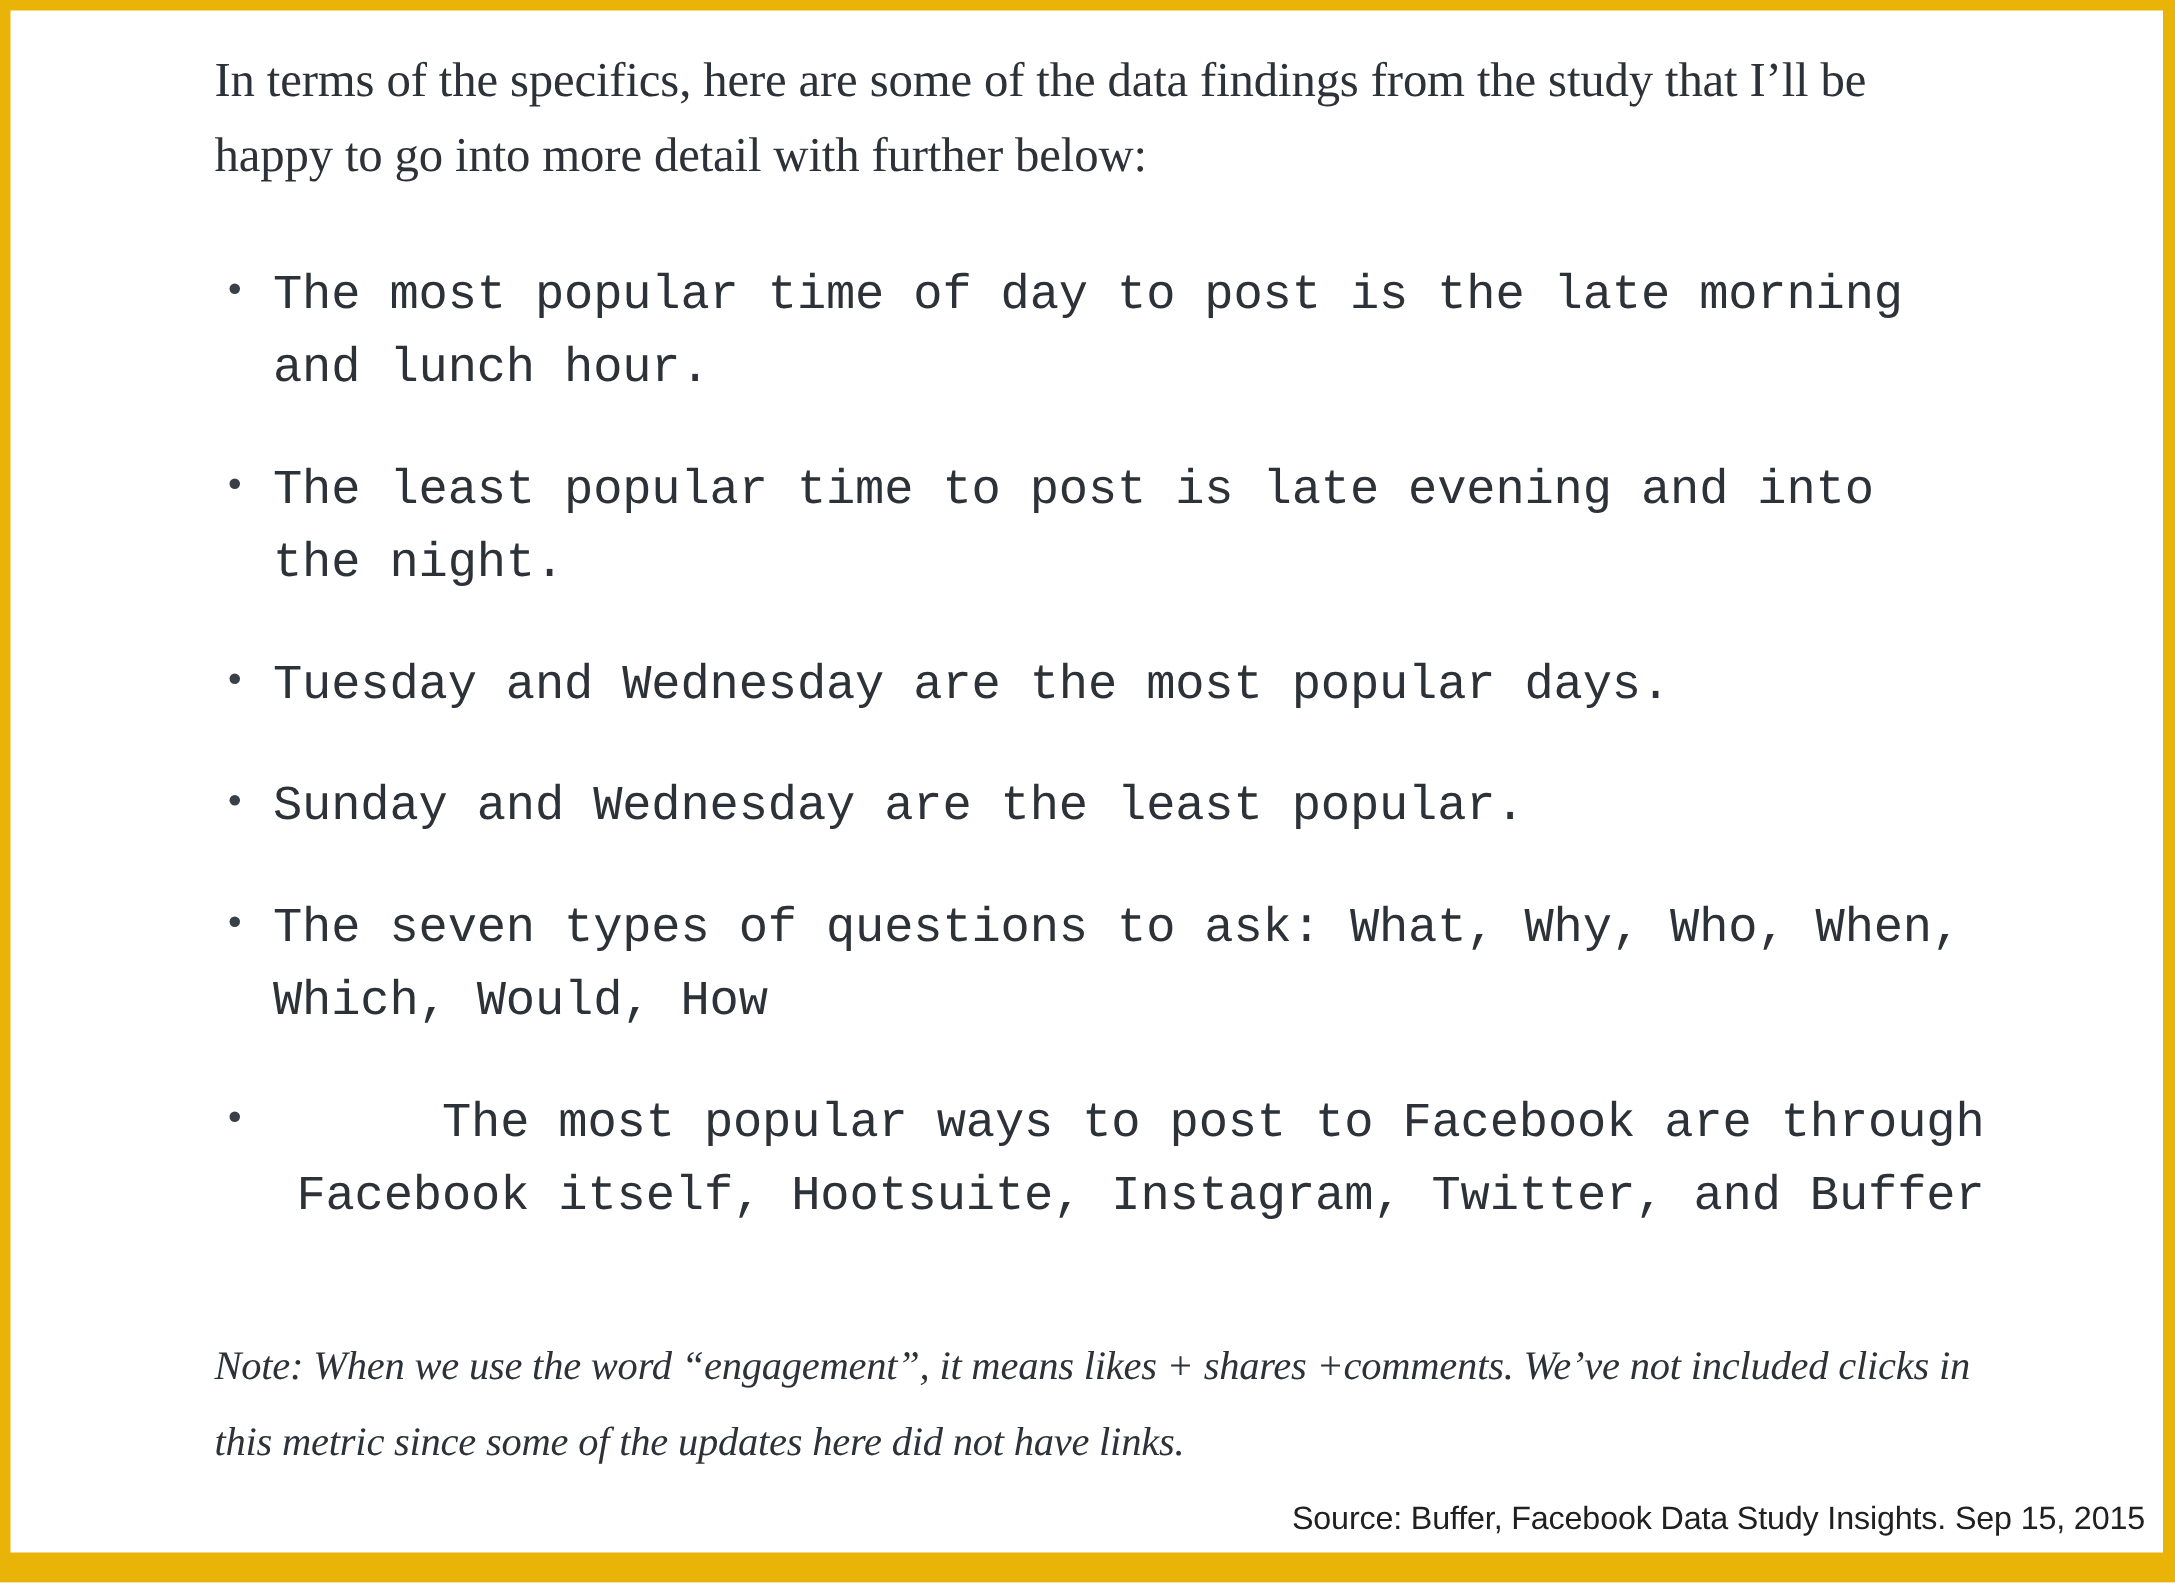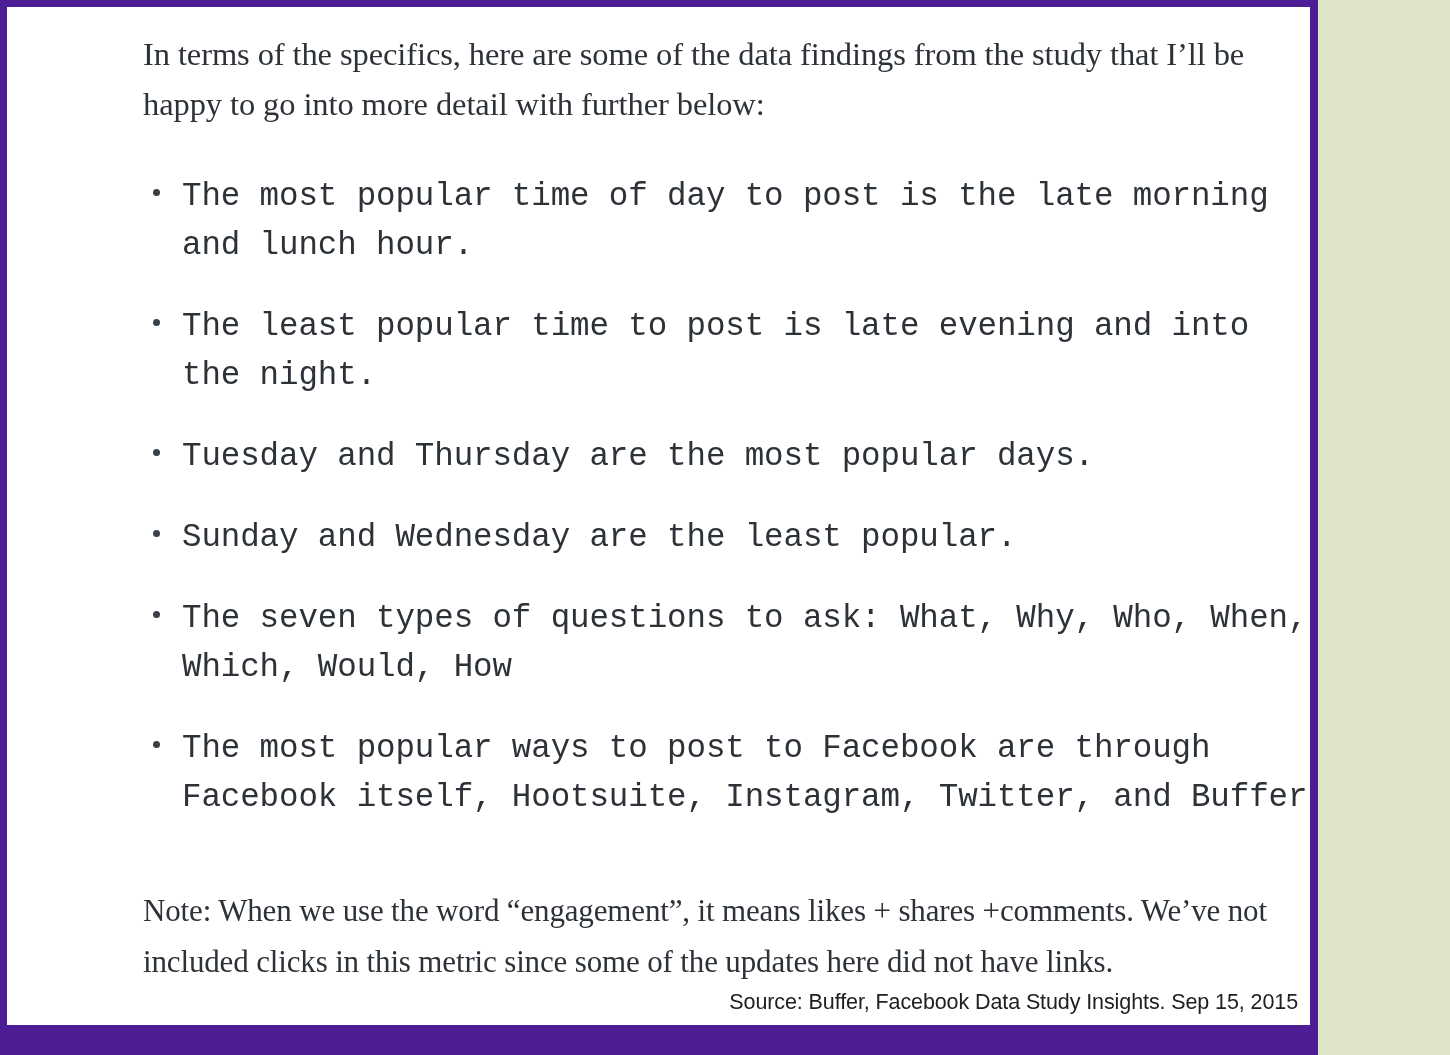--- a/index.html
+++ b/index.html
@@ -11,24 +11,24 @@
   }
 
   body {
     background: #dfe5c9;
     font-family: "Liberation Serif", "DejaVu Serif", serif;
   }
 
   
   #page {
     position: relative;
-    width: 1318px;
+    width: 1450px;
     height: 1055px;
-    background: #4c1d95;
-    padding: 7px 8px 30px 7px;
+    background: #eab308;
+    padding: 7px 8px 20px 7px;
   }
 
   #card {
     position: relative;
     width: 100%;
     height: 100%;
     background: #ffffff;
     overflow: hidden;
   }
 
@@ -55,21 +55,21 @@
     margin-top: 43px;
     list-style: none;
   }
 
   .bullet-row {
     position: relative;
     padding-left: 39px;
     margin-bottom: 32px;
     width: 1180px;
   }
-  .bullet-row:last-child { margin-bottom: 0; }
+  .bullet-row:last-child { margin-bottom: 0; text-align: right; }
 
   .bullet-dot {
     position: absolute;
     left: 10px;
     top: 17px;
     width: 7px;
     height: 7px;
     border-radius: 50%;
     background: #3a4048;
   }
@@ -80,21 +80,22 @@
     line-height: 49px;
     color: #2c3238;
     display: block;
     letter-spacing: -0.1px;
   }
 
   
   .note {
     margin-top: 63px;
     font-family: "Liberation Serif", "DejaVu Serif", serif;
-    font-size: 31px;
+    font-style: italic;
+    font-size: 27px;
     line-height: 51px;
     color: #2c3238;
     width: 1180px;
     letter-spacing: -0.15px;
   }
 
   
   .source {
     position: absolute;
     right: 12px;
@@ -120,21 +121,21 @@
         <li class="bullet-row">
           <span class="bullet-dot"></span>
           <span class="bullet-text">The most popular time of day to post is the late morning and lunch hour.</span>
         </li>
         <li class="bullet-row">
           <span class="bullet-dot"></span>
           <span class="bullet-text">The least popular time to post is late evening and into the night.</span>
         </li>
         <li class="bullet-row">
           <span class="bullet-dot"></span>
-          <span class="bullet-text">Tuesday and Thursday are the most popular days.</span>
+          <span class="bullet-text">Tuesday and Wednesday are the most popular days.</span>
         </li>
         <li class="bullet-row">
           <span class="bullet-dot"></span>
           <span class="bullet-text">Sunday and Wednesday are the least popular.</span>
         </li>
         <li class="bullet-row">
           <span class="bullet-dot"></span>
           <span class="bullet-text">The seven types of questions to ask: What, Why, Who, When, Which, Would, How</span>
         </li>
         <li class="bullet-row">

